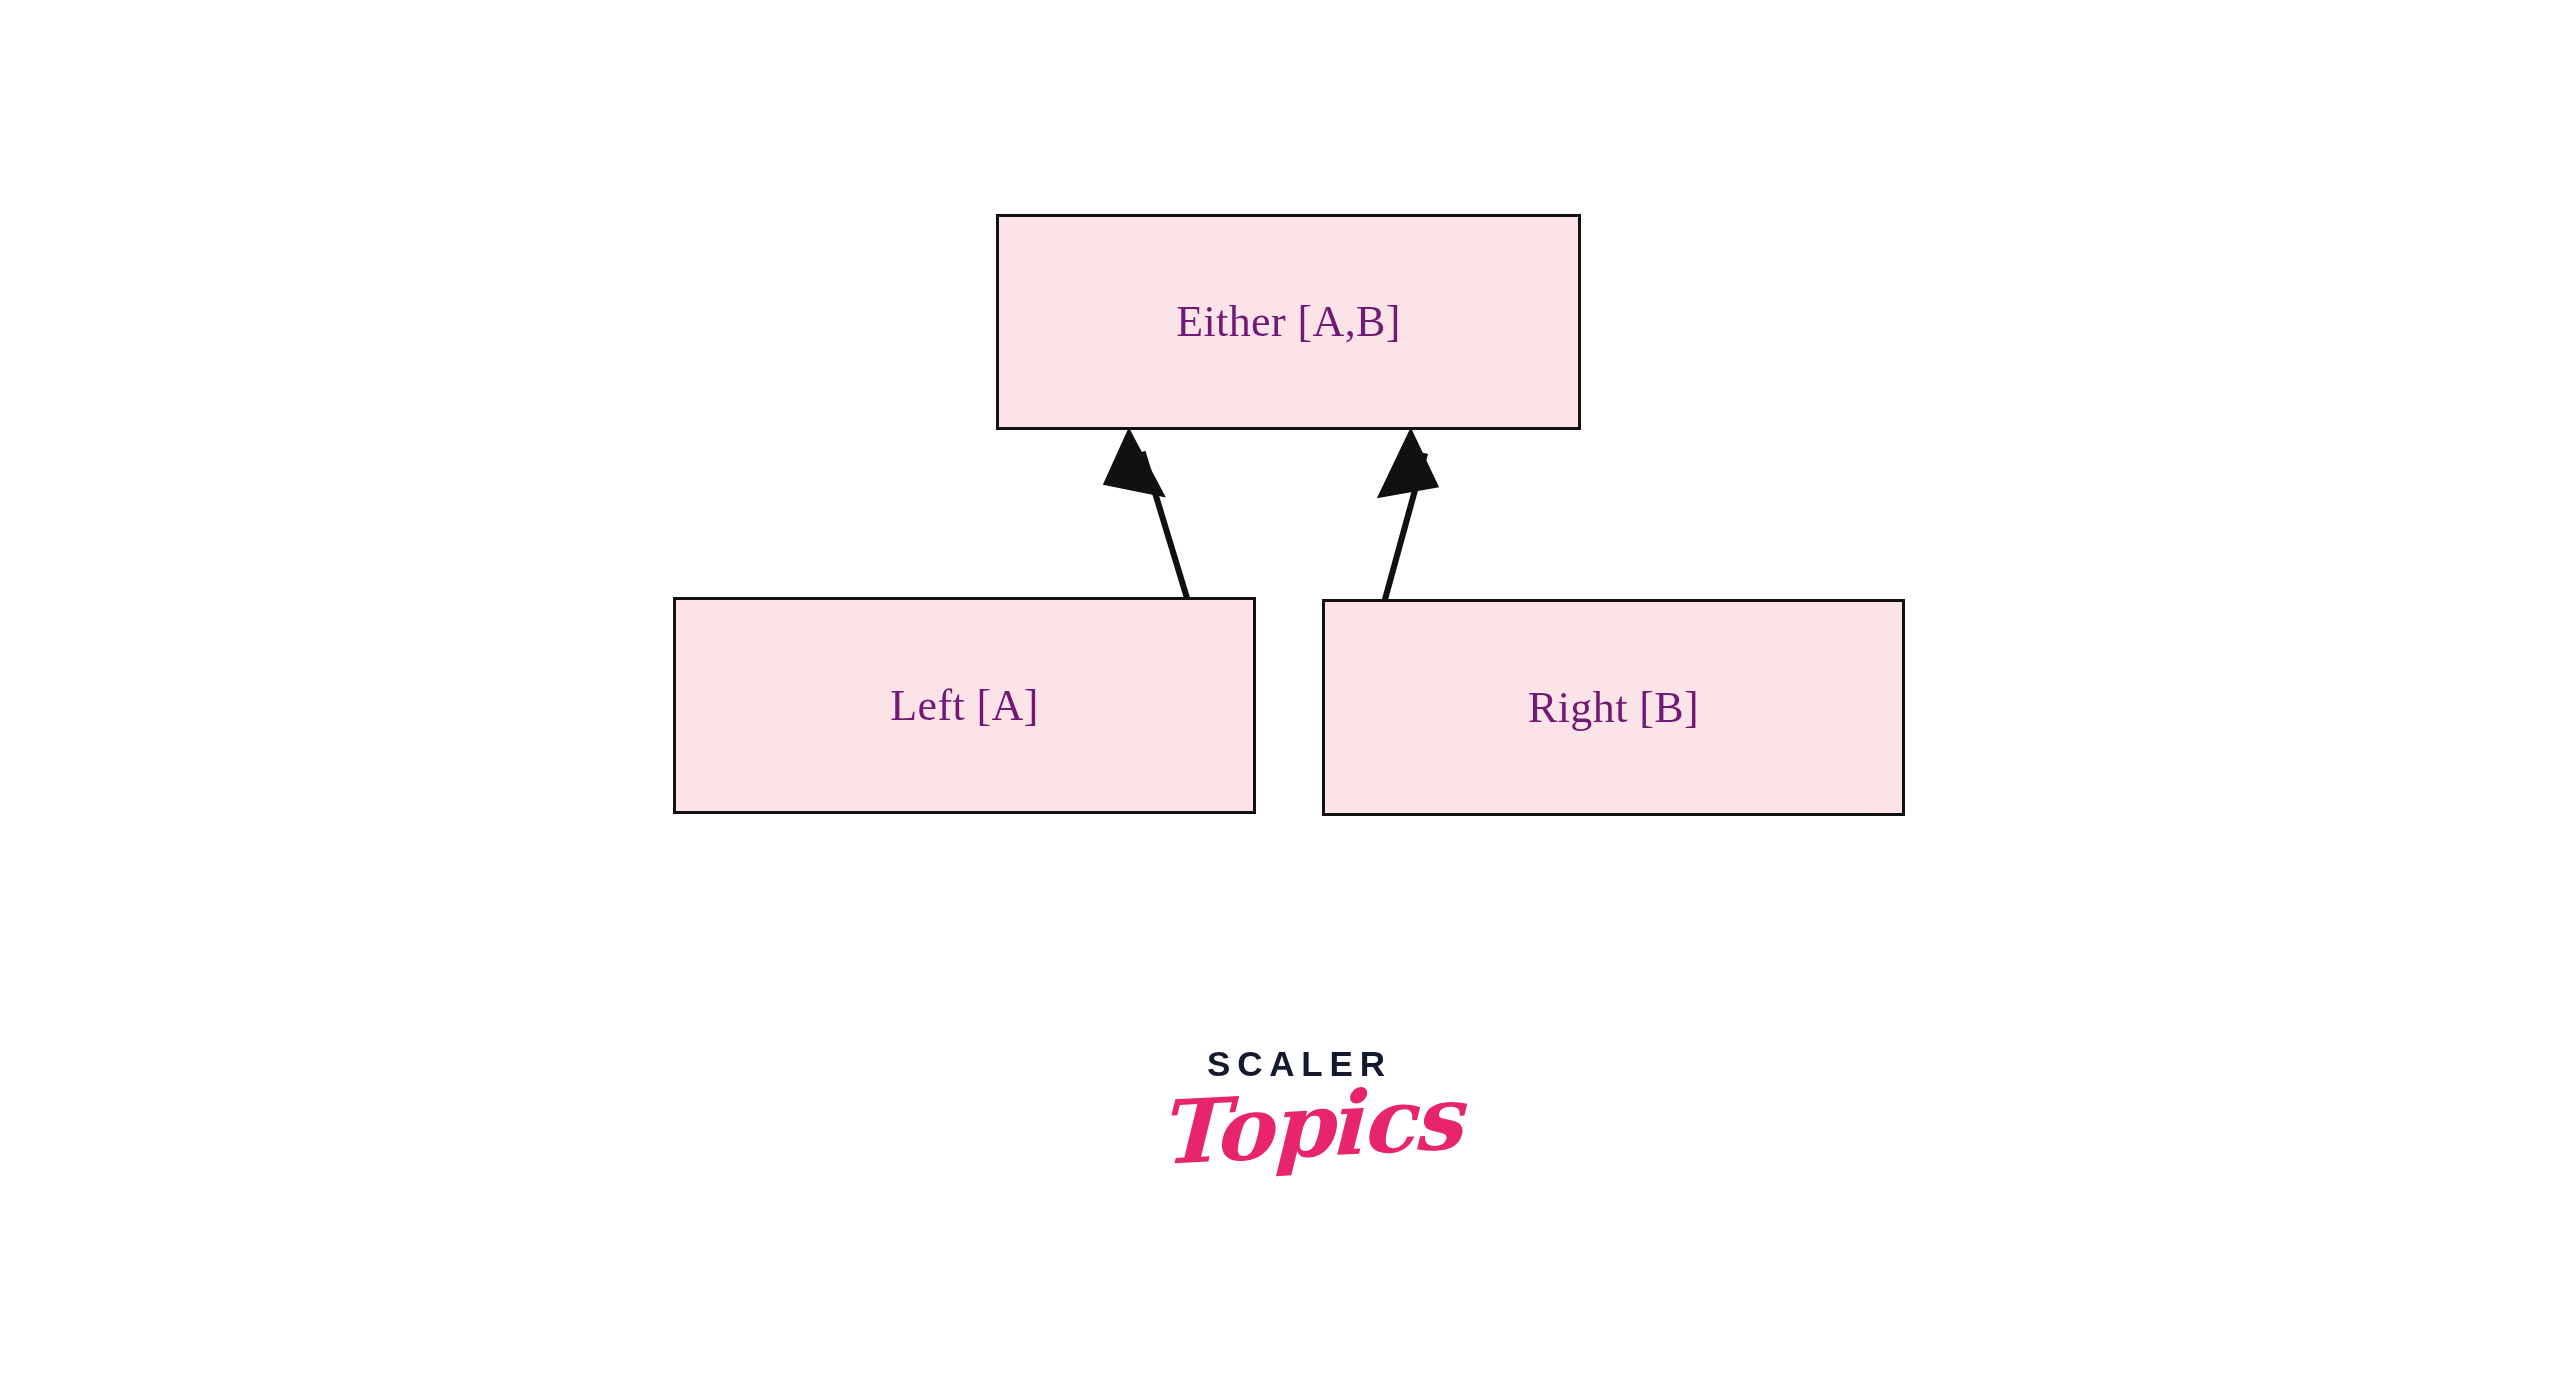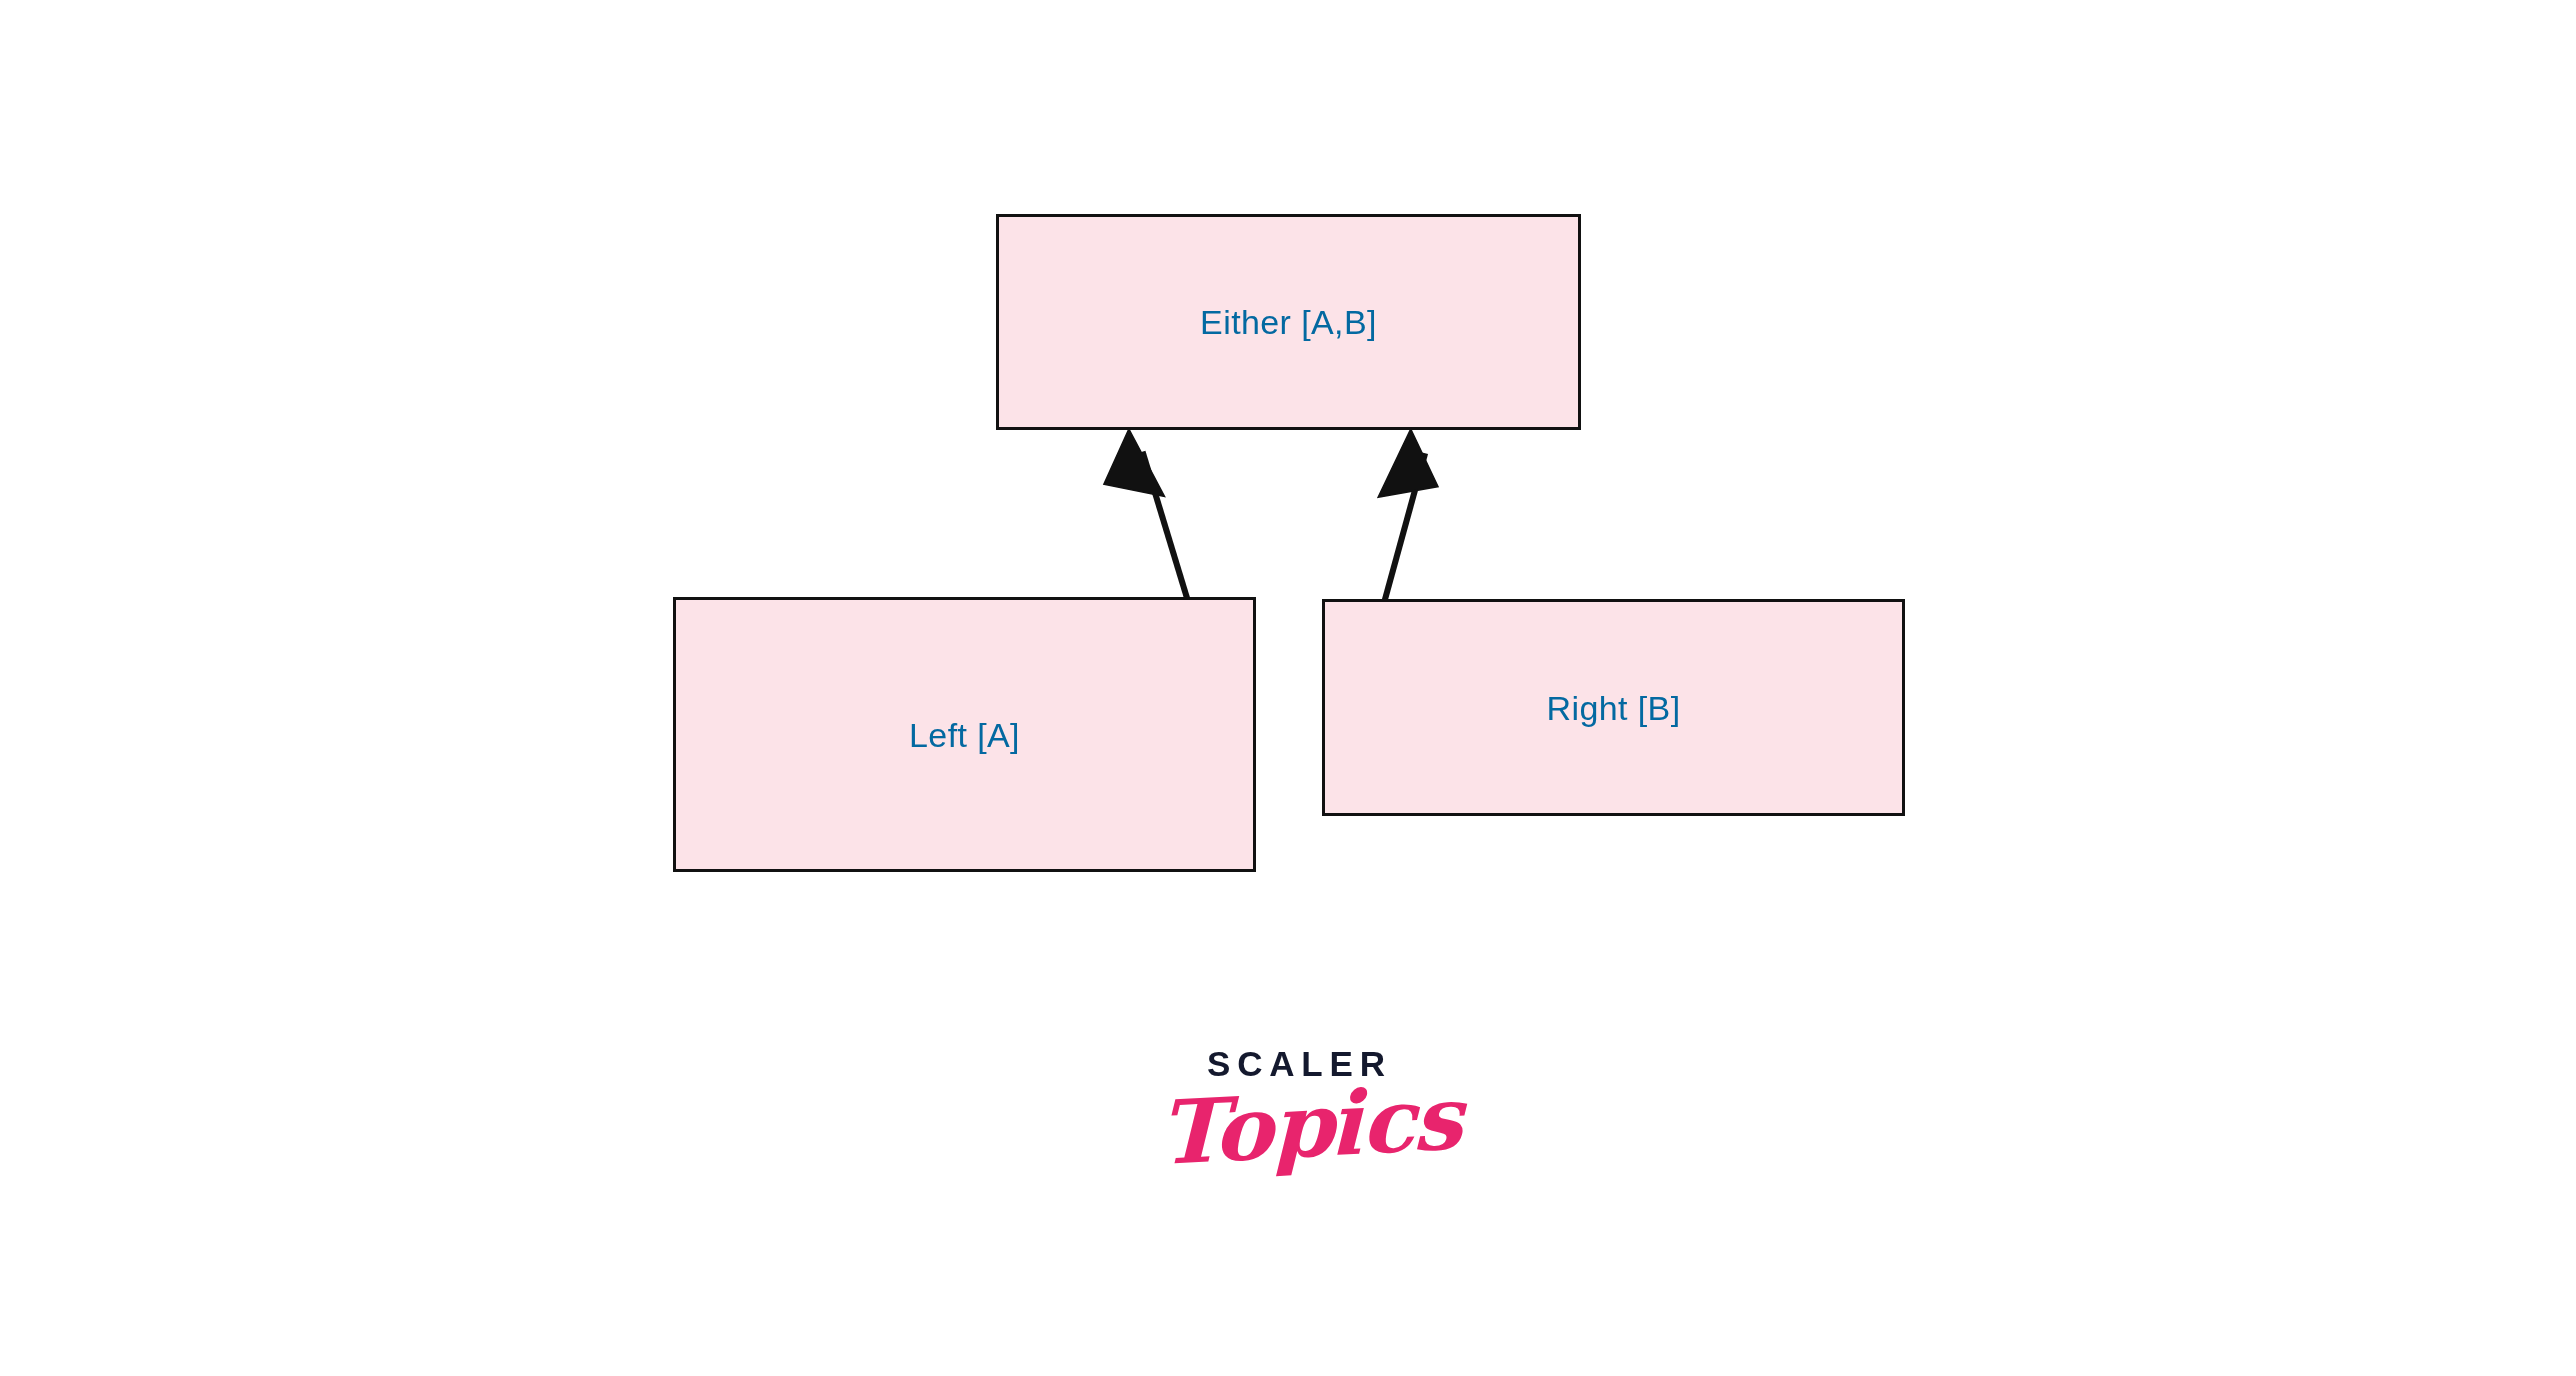--- a/index.html
+++ b/index.html
@@ -29,40 +29,40 @@
   .node-box {
     position: absolute;
     box-sizing: border-box;
     background: #FCE3E8;
     border: 3.8px solid #111111;
     display: flex;
     align-items: center;
     justify-content: center;
   }
   .node-label {
-    font-family: Liberation Sans, sans-serif;
-    font-size: 34px;
+    font-family: Liberation Serif, serif;
+    font-size: 44px;
     font-weight: 400;
-    color: #0369a1;
+    color: #701a75;
     letter-spacing: 0.4px;
     line-height: 1;
     white-space: nowrap;
   }
 
   #box-either {
     left: 996px;
     top: 214px;
     width: 585px;
     height: 216px;
   }
   #box-left {
     left: 673px;
     top: 597px;
     width: 583px;
-    height: 275px;
+    height: 217px;
   }
   #box-right {
     left: 1322px;
     top: 599px;
     width: 583px;
     height: 217px;
   }
 
   
   #arrows {

